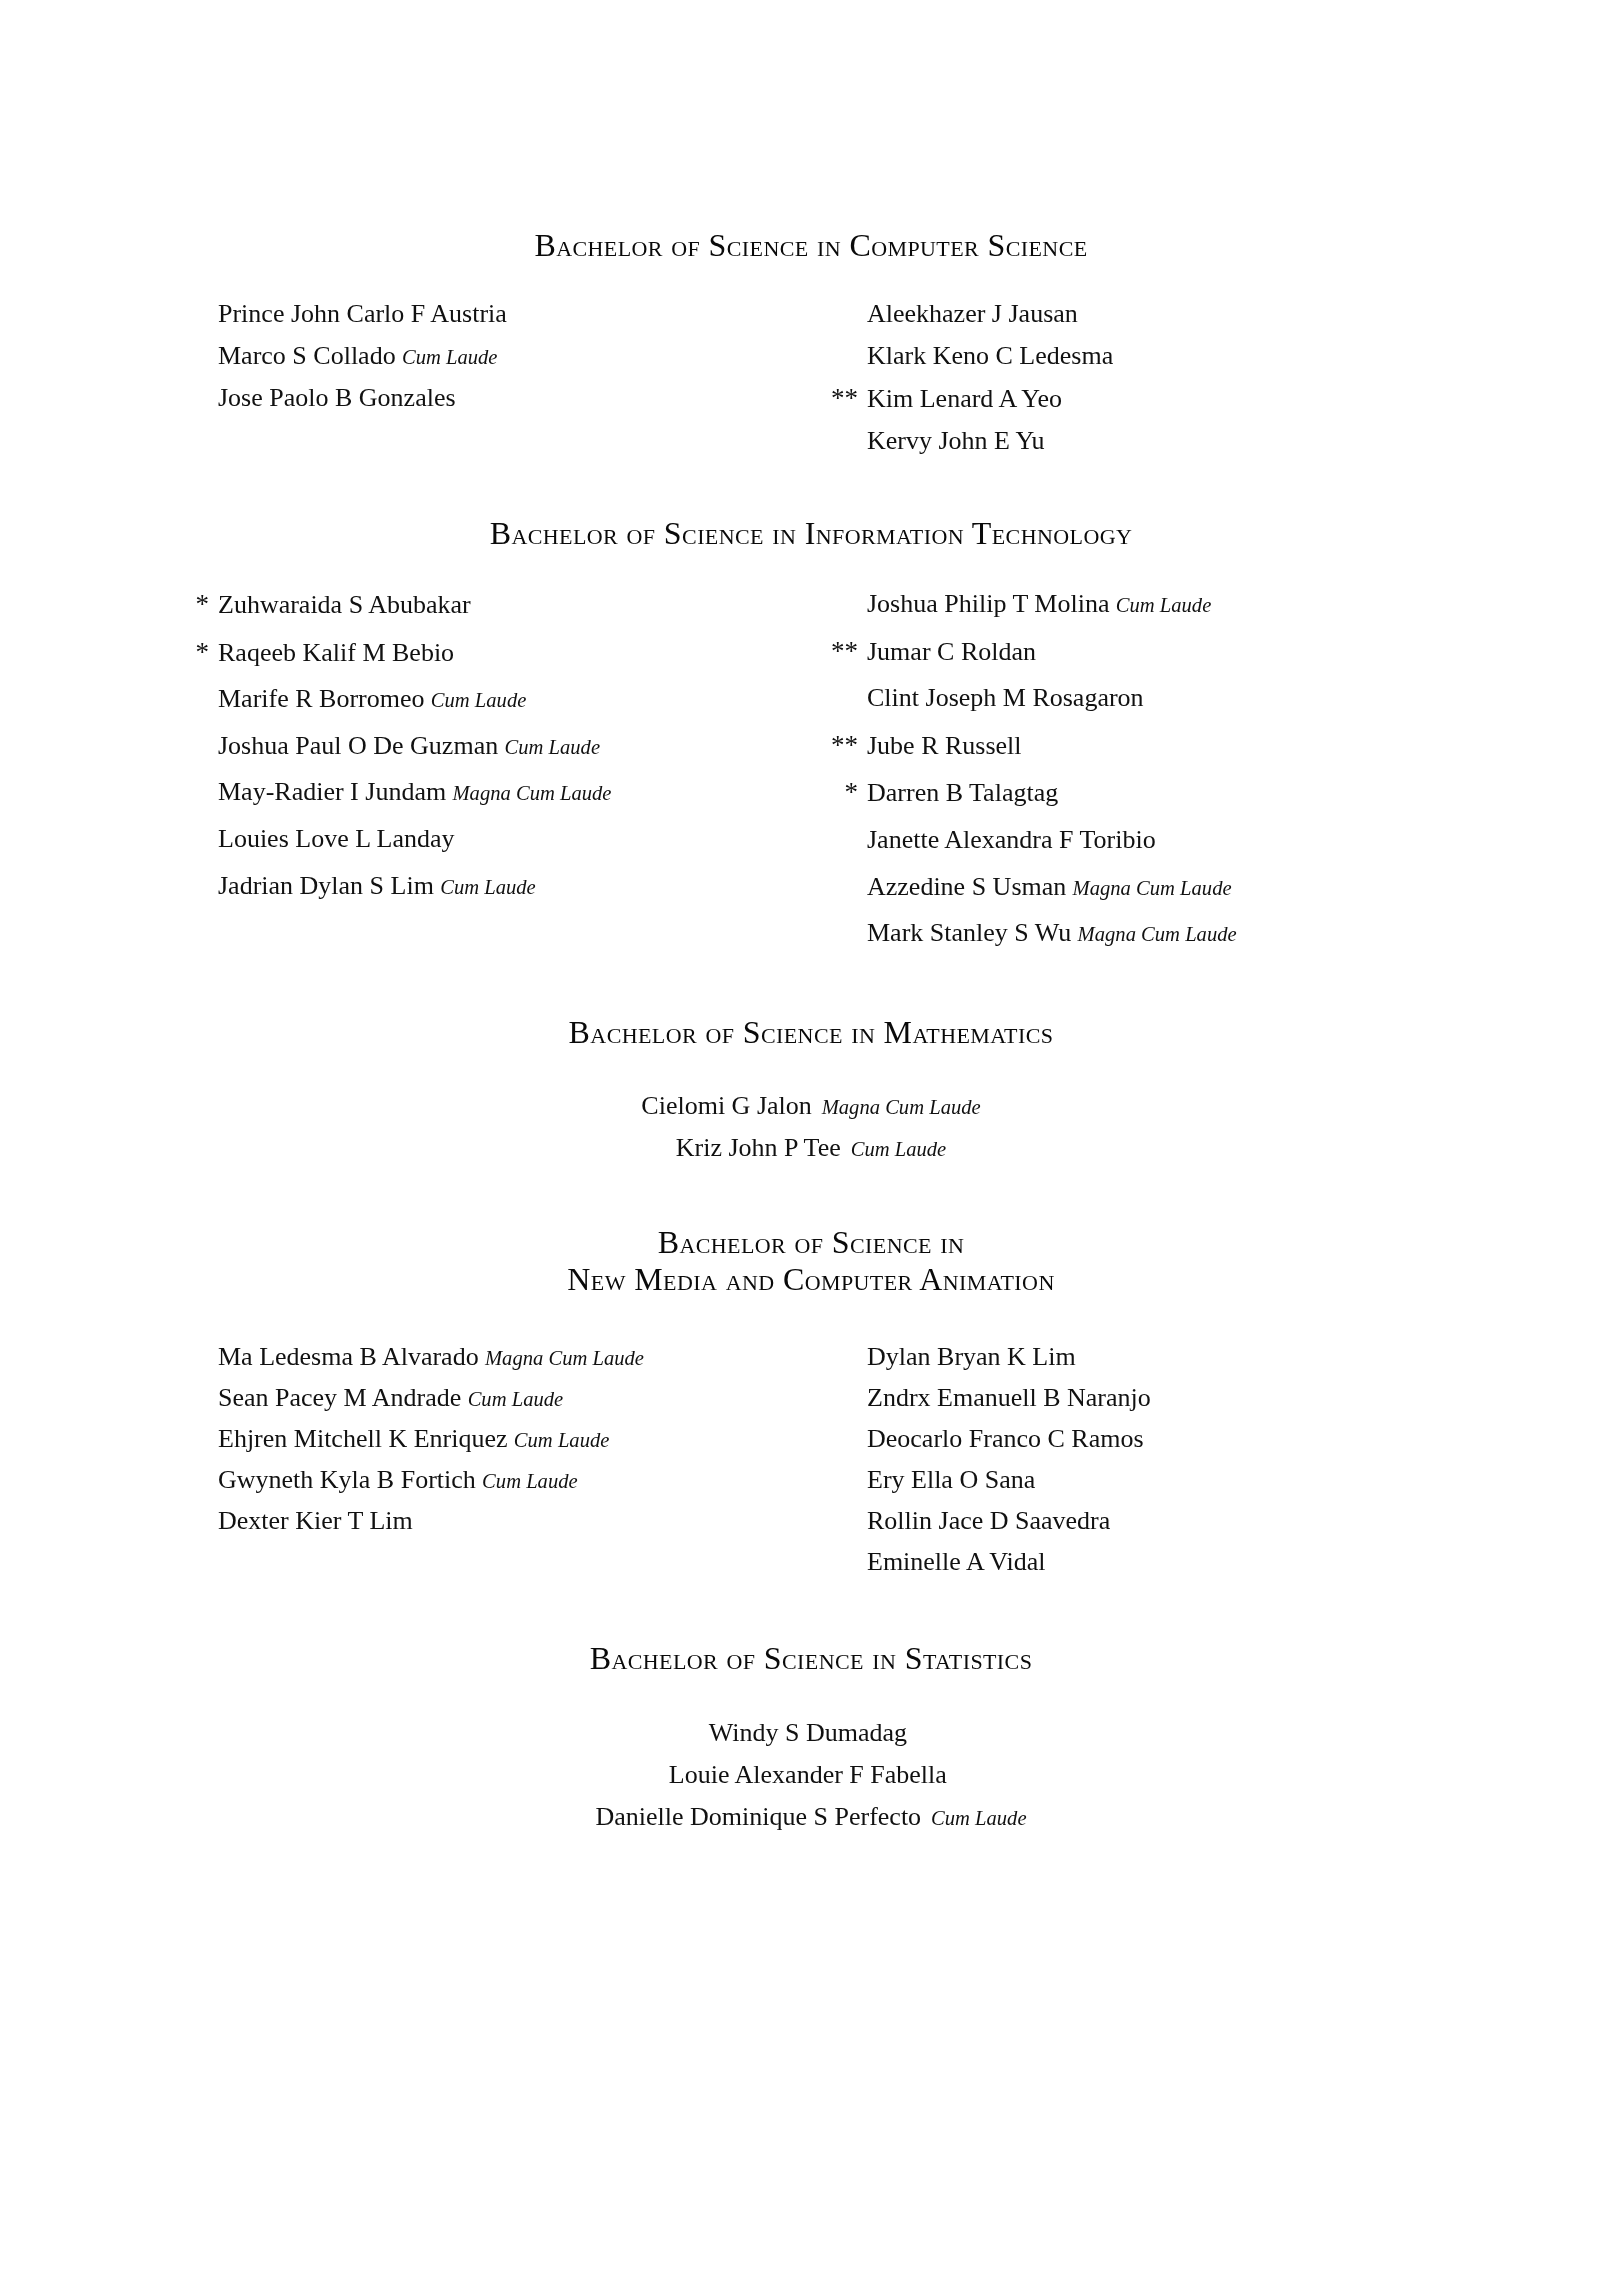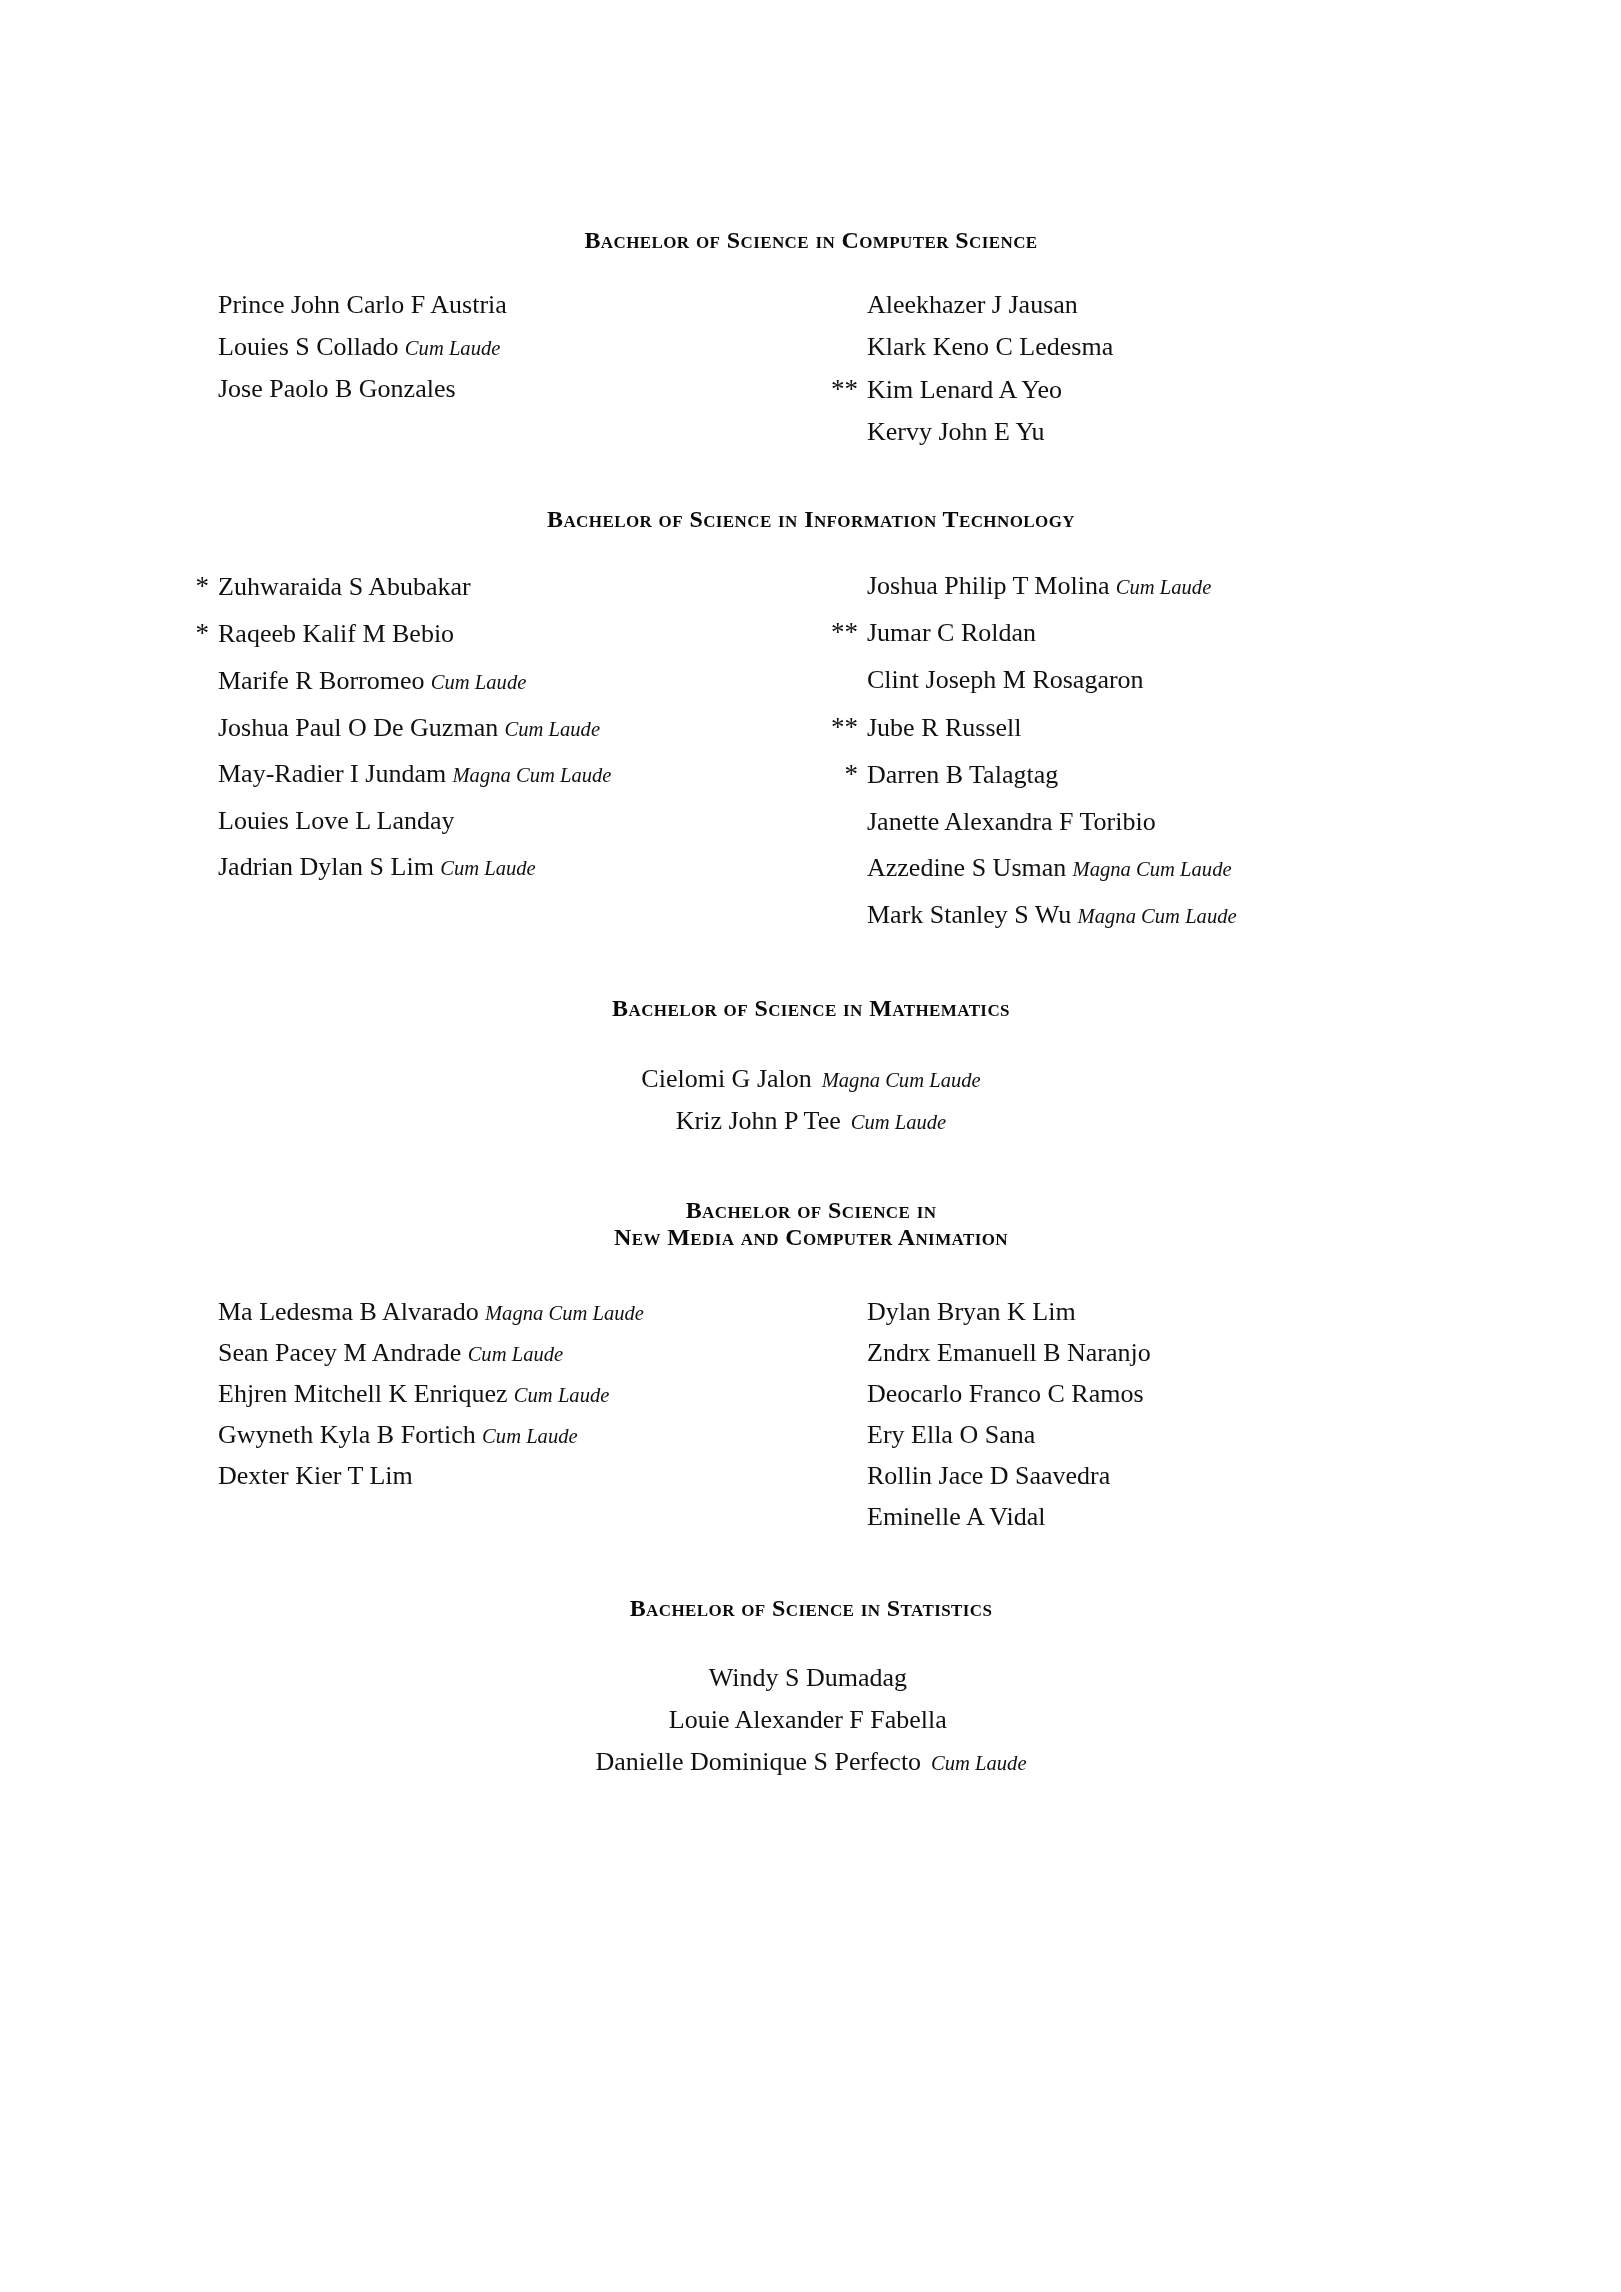--- a/index.html
+++ b/index.html
@@ -23,22 +23,22 @@
     height: 2293px;
     box-sizing: border-box;
     padding: 0;
     background: #ffffff;
   }
 
   
   .section-heading {
     text-align: center;
     font-family: "Liberation Serif", "DejaVu Serif", serif;
-    font-weight: bold;
-    font-size: 24px;
+    font-weight: normal;
+    font-size: 32px;
     line-height: 1.14;
     letter-spacing: 0.4px;
     font-variant: small-caps;
     color: #0a0a0a;
     margin: 0;
     padding: 0;
     white-space: pre-line;
   }
 
   
@@ -128,21 +128,21 @@
       <div class="col col-left">
 
         <div class="name-row">
           <span class="marker"></span>
           <span class="name">Prince John Carlo F Austria</span>
           <span class="honor"></span>
         </div>
 
         <div class="name-row">
           <span class="marker"></span>
-          <span class="name">Louies S Collado</span>
+          <span class="name">Marco S Collado</span>
           <span class="honor">Cum Laude</span>
         </div>
 
         <div class="name-row">
           <span class="marker"></span>
           <span class="name">Jose Paolo B Gonzales</span>
           <span class="honor"></span>
         </div>
 
       </div>

